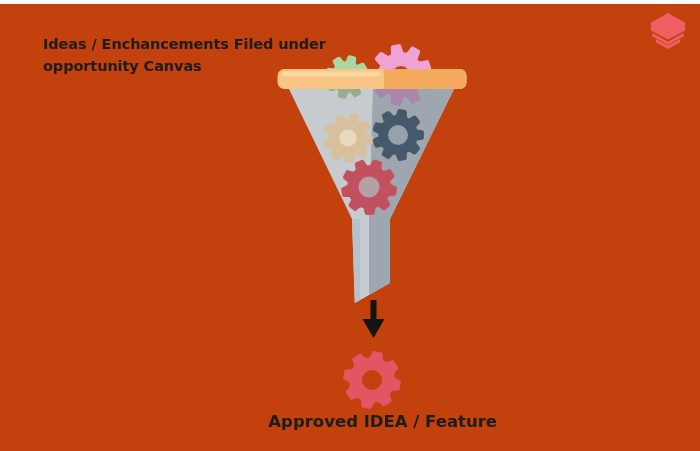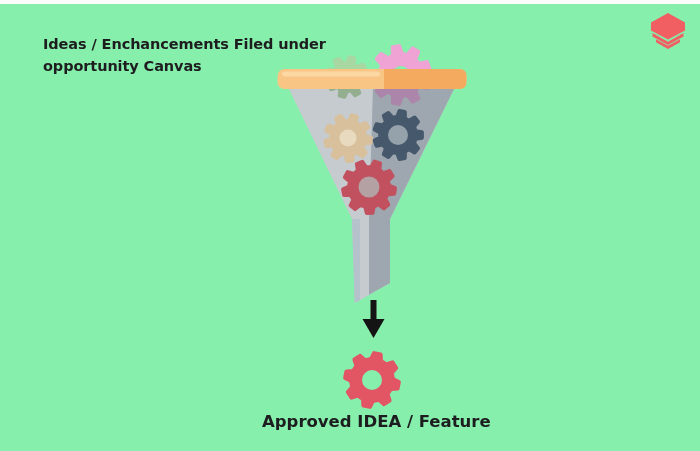--- a/index.html
+++ b/index.html
@@ -1,22 +1,22 @@
 <!DOCTYPE html>
 <html><head>
 <meta charset="utf-8">
 <style>
   html,body{margin:0;padding:0;}
   body{font-family:"DejaVu Sans", sans-serif;}
-  .stage{position:relative;width:700px;height:451px;background:#86efac;overflow:hidden;}
+  .stage{position:relative;width:700px;height:451px;background:#c2410c;overflow:hidden;}
   .top-sheen{position:absolute;left:0;top:0;width:700px;height:4px;background:#fbfbfc;}
   .label{position:absolute;color:#1d1d1f;font-weight:700;white-space:pre-line;}
   .label.title{left:43px;top:33px;width:310px;font-size:14.5px;line-height:22px;letter-spacing:-0.1px;}
   .label.demand{left:401px;top:273px;font-size:17px;}
-  .label.approved{left:262px;top:412px;width:235px;font-size:16.5px;text-align:left;}
+  .label.approved{left:262px;top:412px;width:235px;font-size:16.5px;text-align:right;}
   .logo{position:absolute;top:13px;right:12px;width:40px;height:36px;}
   svg.scene{position:absolute;left:0;top:0;}
 </style>
 </head>
 <body>
 
 <div class="stage">
   <div class="top-sheen"></div>
 
   <div class="label title">Ideas / Enchancements Filed under

